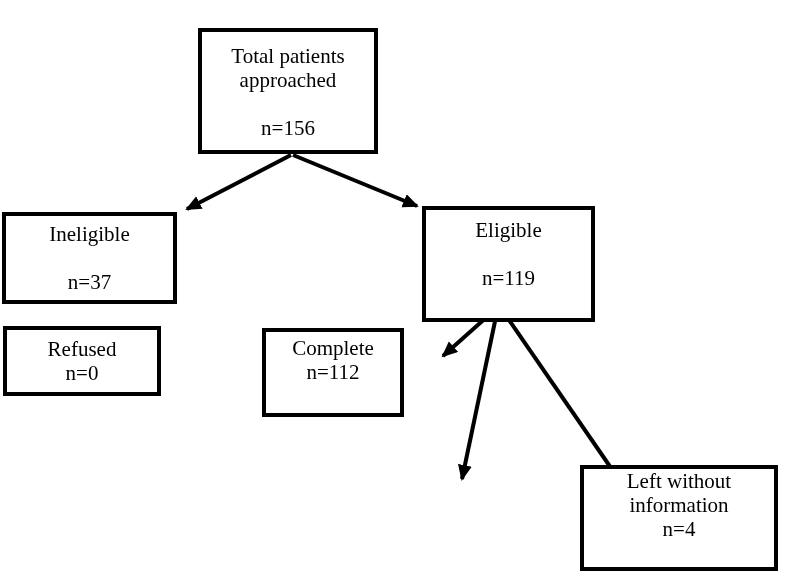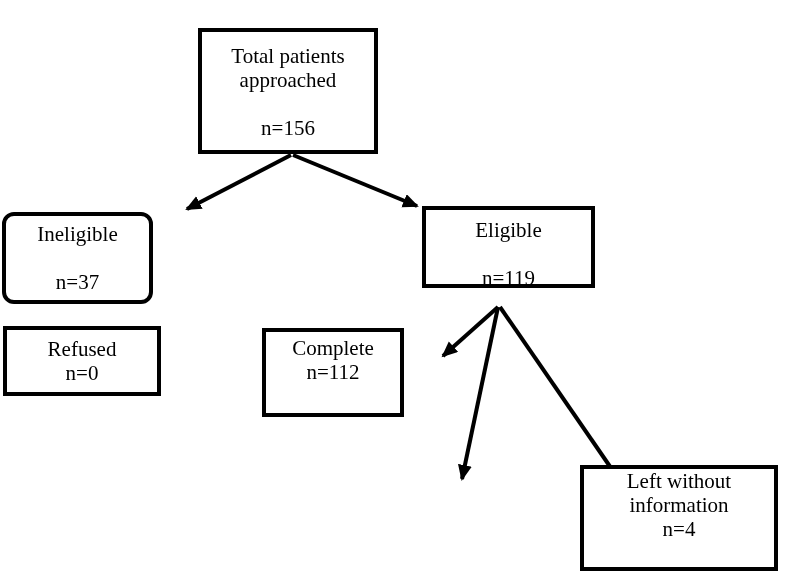--- a/index.html
+++ b/index.html
@@ -43,23 +43,23 @@
     text-align: center;
     font-size: 21px;
     line-height: 24px;
   }
   .node-text {
     white-space: pre-line;
     display: block;
   }
   
   .pos-total        { left: 198px; top: 4px;   width: 180px; height: 126px; padding-top: 12px; }
-  .pos-ineligible   { left: 2px;   top: 188px; width: 151px; height: 92px;  padding-top: 6px; border-radius: 12px; }
+  .pos-ineligible   { left: 2px;   top: 188px; width: 175px; height: 92px;  padding-top: 6px; }
   .pos-refused      { left: 3px;   top: 302px; width: 158px; height: 70px;  justify-content: center; }
-  .pos-eligible     { left: 422px; top: 182px; width: 173px; height: 82px;  padding-top: 8px; }
+  .pos-eligible     { left: 422px; top: 182px; width: 173px; height: 116px;  padding-top: 8px; }
   .pos-complete     { left: 262px; top: 304px; width: 142px; height: 89px;  padding-top: 4px; }
   .pos-incomplete   { left: 351px; top: 466px; width: 218px; height: 108px; padding-top: 2px; }
   .pos-leftwithout  { left: 580px; top: 441px; width: 198px; height: 106px; }
 </style>
 </head>
 <body>
 
 <div class="canvas">
 
   <svg id="arrows" xmlns="http://www.w3.org/2000/svg">

